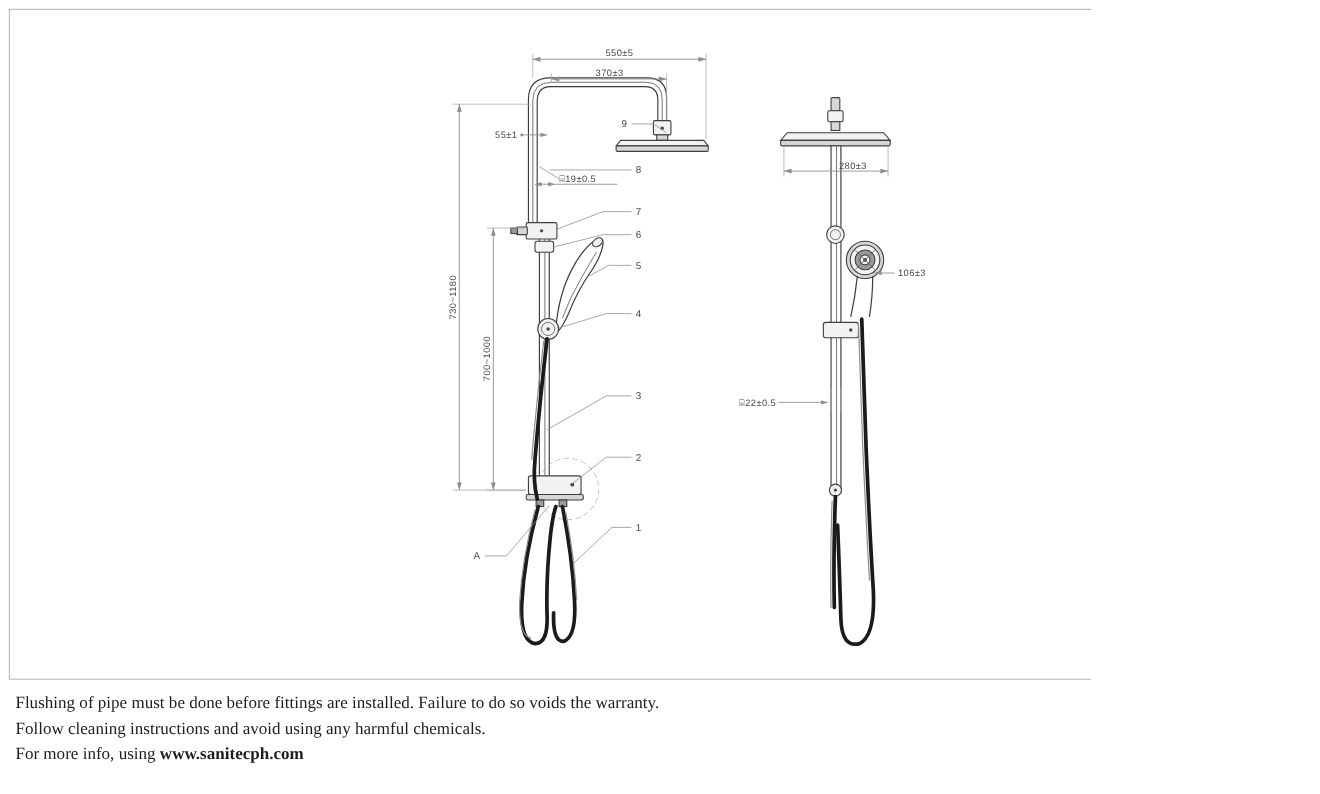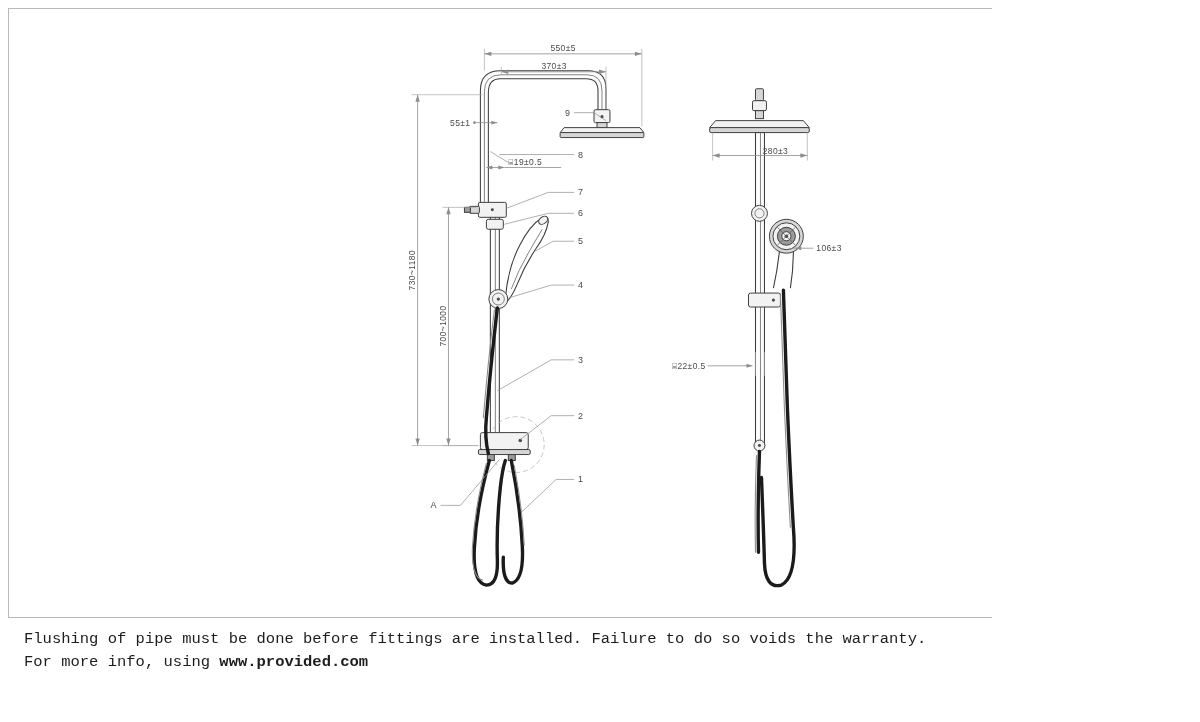--- a/index.html
+++ b/index.html
@@ -25,26 +25,25 @@
     background: #ffffff;
   }
   #drawing-svg { display: block; width: 100%; height: 100%; }
   #footer-notes {
     position: absolute;
     left: 14px;
     top: 628px;
     width: 1170px;
   }
   .note-line {
-    font-family: Liberation Mono, monospace;
+    font-family: Liberation Serif, serif;
     font-size: 15.5px;
     line-height: 23px;
     color: #1d1d1d;
     white-space: nowrap;
-    margin-left: 10px;
   }
   .note-strong { font-weight: bold; }
   svg text {
     font-family: "Liberation Sans", sans-serif;
     fill: #4a4a4a;
   }
   .dimtext { font-size: 8.5px; letter-spacing: .4px; }
   .calltext { font-size: 9px; }
   .dimline { stroke: #8d8d8d; stroke-width: .8; fill: none; }
   .extline { stroke: #a8a8a8; stroke-width: .7; fill: none; }
@@ -319,16 +318,17 @@
           <text class="dimtext" x="698" y="361" text-anchor="end">⌸22±0.5</text>
         </g>
 
       </g>
 
     </svg>
   </div>
 
   <div id="footer-notes">
     <div class="note-line">Flushing of pipe must be done before fittings are installed. Failure to do so voids the warranty.</div>
-    <div class="note-line"><span>For more info, using </span><span class="note-strong">www.provided.com</span></div>
+    <div class="note-line">Follow cleaning instructions and avoid using any harmful chemicals.</div>
+    <div class="note-line"><span>For more info, using </span><span class="note-strong">www.sanitecph.com</span></div>
   </div>
 
 </div>
 
 </body></html>

